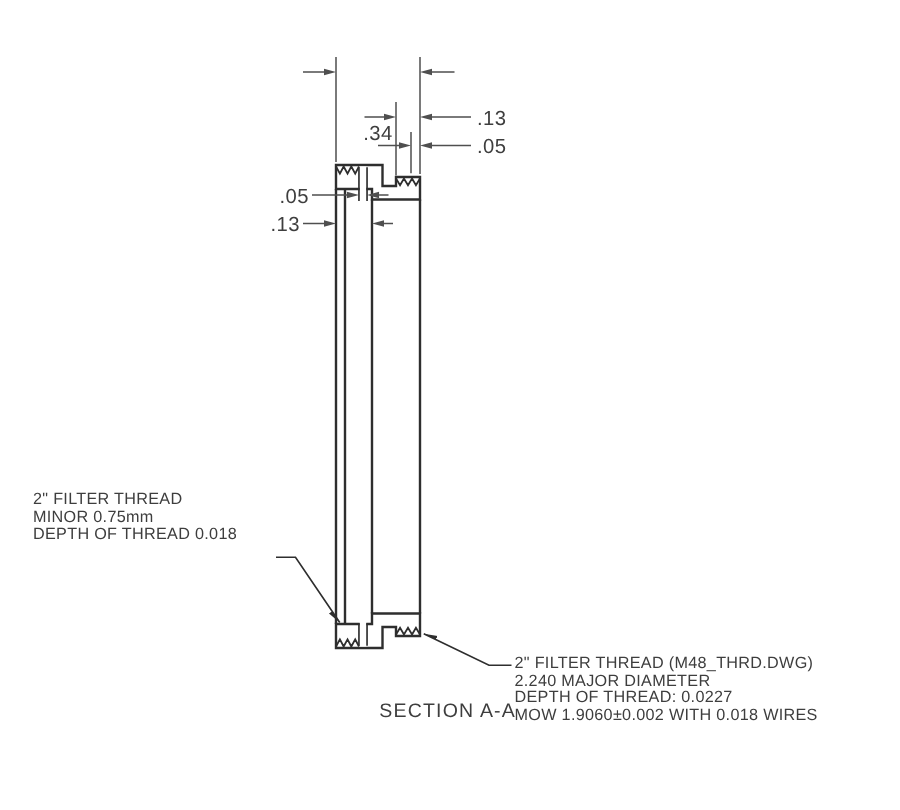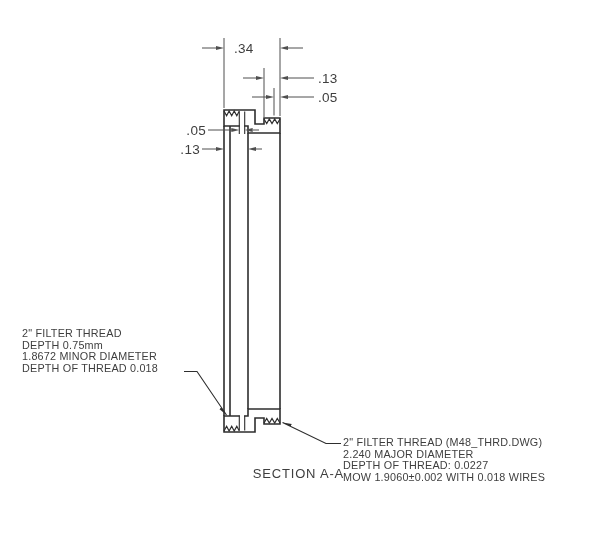--- a/index.html
+++ b/index.html
@@ -20,21 +20,21 @@
   .erase{fill:var(--bg);stroke:none;}
   .dim{stroke:var(--dim);stroke-width:1;fill:none;}
   .dimhead{fill:var(--dim);stroke:none;}
   .leader{stroke:var(--line);stroke-width:1.1;fill:none;}
   .label{position:absolute;color:var(--text);}
   .dim-label{font-size:13.5px;letter-spacing:0.3px;}
   .note{position:absolute;color:var(--text);font-size:10.8px;letter-spacing:0.2px;}
   .note .line{height:11.7px;line-height:11.7px;white-space:nowrap;}
   .section-label{font-size:13px;letter-spacing:0.8px;text-align:right;}
   .ta-r{text-align:right;}
-  .ta-c{text-align:left;}
+  .ta-c{text-align:center;margin-top:40px;}
 </style>
 </head>
 <body>
 
 <div class="stage">
 
   <svg width="600" height="540" viewBox="0 0 600 540">
     <defs>
       <pattern id="xhatch" width="8.5" height="8.5" patternUnits="userSpaceOnUse">
         <path d="M0,8.5 L8.5,0 M0,0 L8.5,8.5" stroke="#3c3c3c" stroke-width="0.9"></path>
@@ -89,22 +89,21 @@
   </svg>
 
   <div class="label dim-label ta-c" style="left:234px;top:41px;width:36px;">.34</div>
   <div class="label dim-label" style="left:318px;top:71px;">.13</div>
   <div class="label dim-label" style="left:318px;top:90px;">.05</div>
   <div class="label dim-label ta-r" style="left:176px;top:123px;width:30px;">.05</div>
   <div class="label dim-label ta-r" style="left:170px;top:142px;width:30px;">.13</div>
 
   <div class="note" style="left:22px;top:328px;">
     <div class="line">2" FILTER THREAD</div>
-    <div class="line">DEPTH 0.75mm</div>
-    <div class="line">1.8672 MINOR DIAMETER</div>
+    <div class="line">MINOR 0.75mm</div>
     <div class="line">DEPTH OF THREAD 0.018</div>
   </div>
 
   <div class="note" style="left:343px;top:437px;">
     <div class="line">2" FILTER THREAD (M48_THRD.DWG)</div>
     <div class="line">2.240 MAJOR DIAMETER</div>
     <div class="line">DEPTH OF THREAD: 0.0227</div>
     <div class="line">MOW 1.9060±0.002 WITH 0.018 WIRES</div>
   </div>
 

